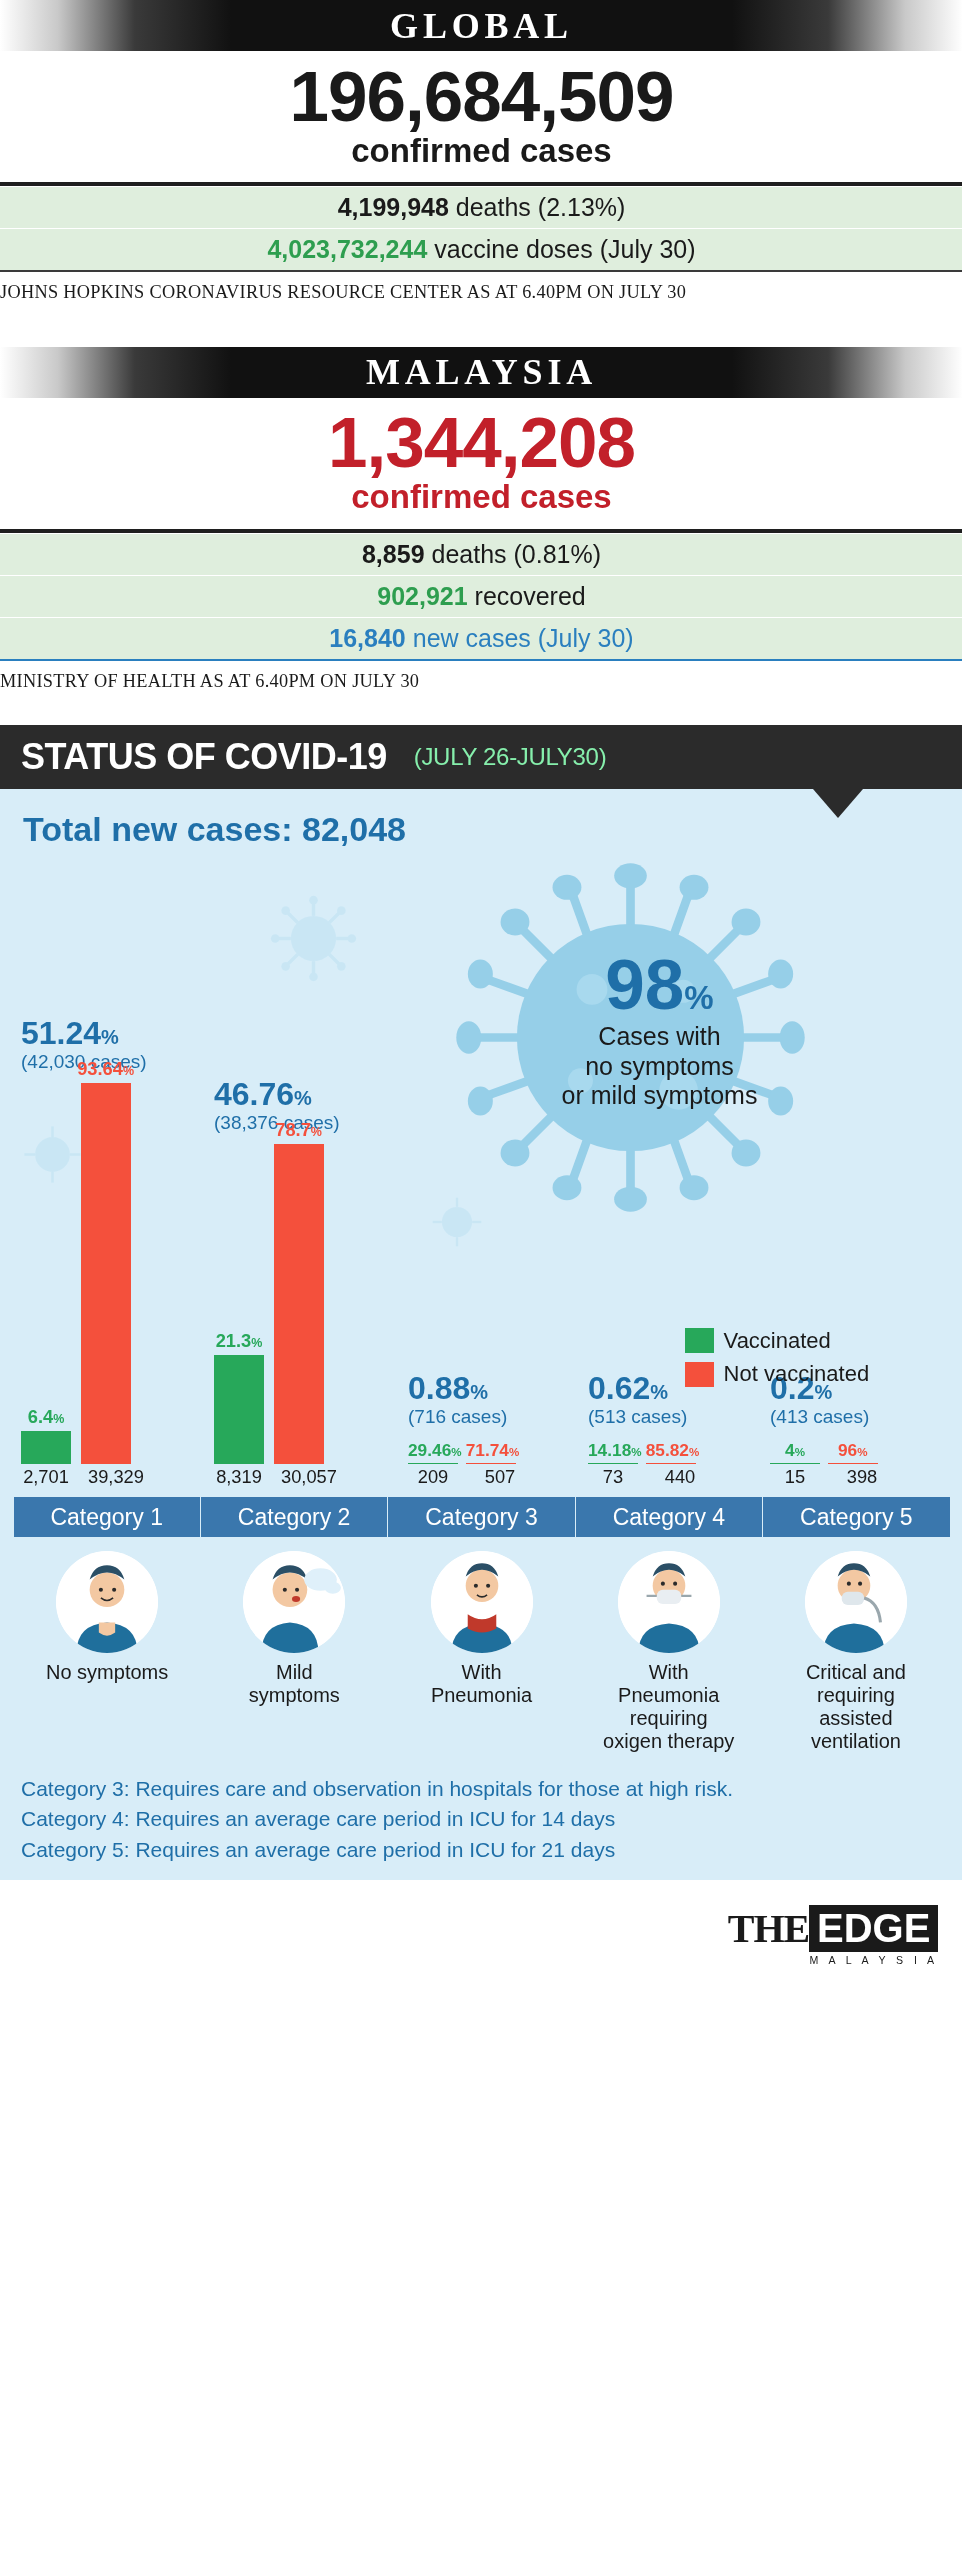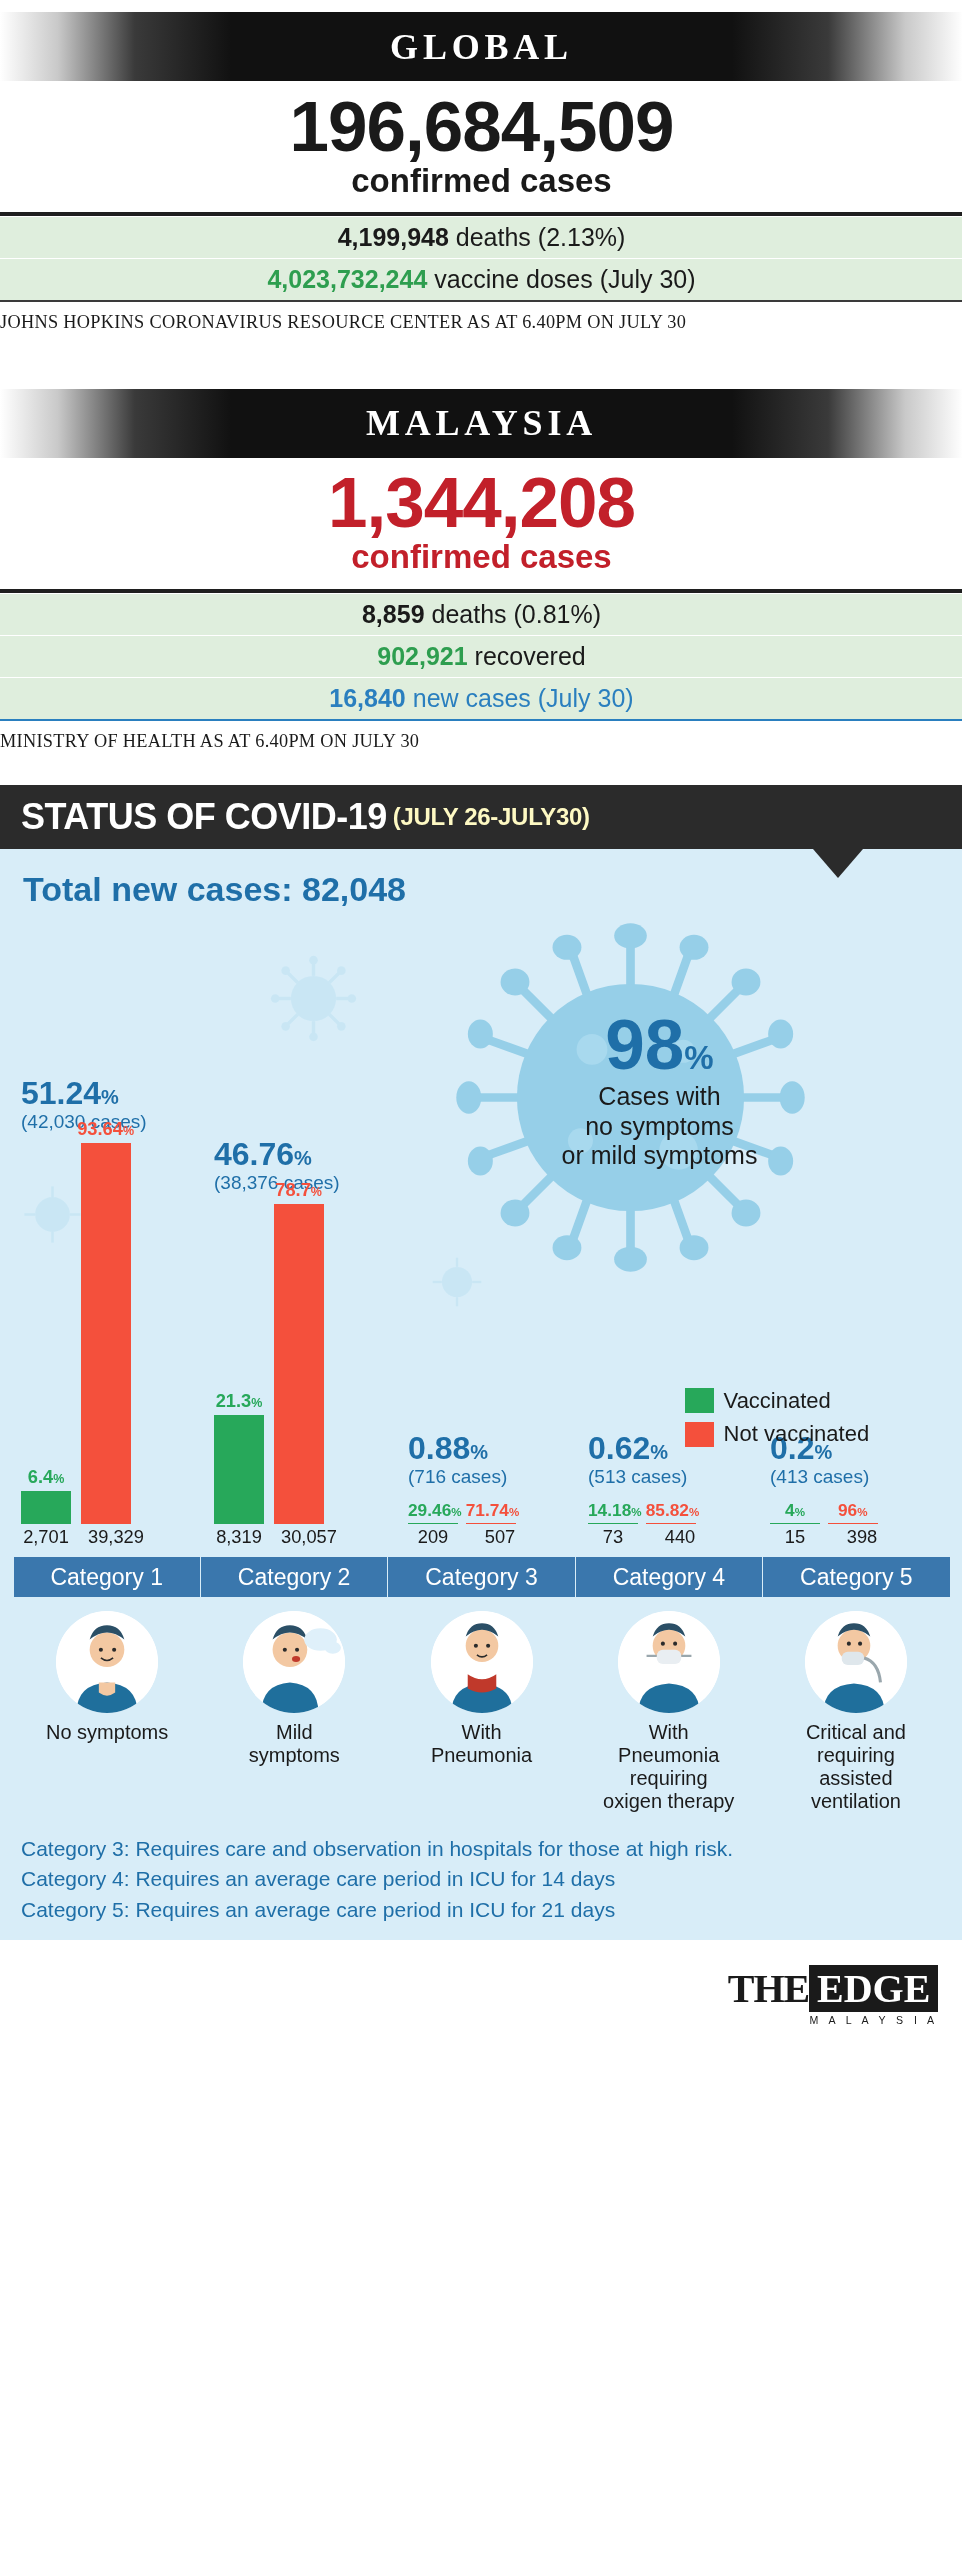--- a/index.html
+++ b/index.html
@@ -8,29 +8,28 @@
     height: 2576px;
     background: #ffffff;
     font-family: "Liberation Sans", sans-serif;
     position: relative;
     overflow: hidden;
   }
   .page { width: 963px; height: 2576px; position: relative; }
 
   
   .banner {
-    height: 69px;
+    height: 51px;
     position: relative;
     display: flex;
     align-items: center;
     justify-content: center;
     background: linear-gradient(to right,
        #ffffff 0%, #c9c9c9 6%, #3a3a3a 14%, #111111 24%,
        #111111 76%, #3a3a3a 86%, #c9c9c9 94%, #ffffff 100%);
-    margin-top: 12px;
   }
   .banner-title {
     color: #ffffff;
     font-family: "Liberation Serif", serif;
     font-weight: bold;
     font-size: 36px;
     letter-spacing: 4.8px;
   }
 
   
@@ -95,24 +94,24 @@
     padding-left: 21px;
     position: relative;
   }
   .status-header .st-title {
     color: #ffffff;
     font-weight: bold;
     font-size: 36px;
     letter-spacing: -0.5px;
   }
   .status-header .st-range {
-    color: #fef9c3;
-    font-weight: bold;
+    color: #86efac;
+    font-weight: normal;
     font-size: 24px;
-    margin-left: 6px;
+    margin-left: 27px;
     letter-spacing: -0.3px;
   }
   .status-body {
     background: #d8edf8;
     position: relative;
     padding: 0 0 15.4px 0;
     overflow: hidden;
   }
   .notch {
     position: absolute;
@@ -276,21 +275,21 @@
     font-size: 40px;
     letter-spacing: -1px;
     font-family: "Liberation Serif", serif;
     display: flex; align-items: center;
   }
   .logo .edge {
     background: #1a1a1a;
     color: #ffffff;
     font-size: 40px;
     padding: 0 7.7px;
-    font-family: Liberation Serif, serif;
+    font-family: Liberation Sans, sans-serif;
     display: flex; align-items: center;
   }
   .logo-sub {
     font-size: 10.6px;
     letter-spacing: 3.9px;
     color: #1a1a1a;
     text-align: right;
     margin-top: 1.9px;
   }
   .faint { opacity: 0.25; }

